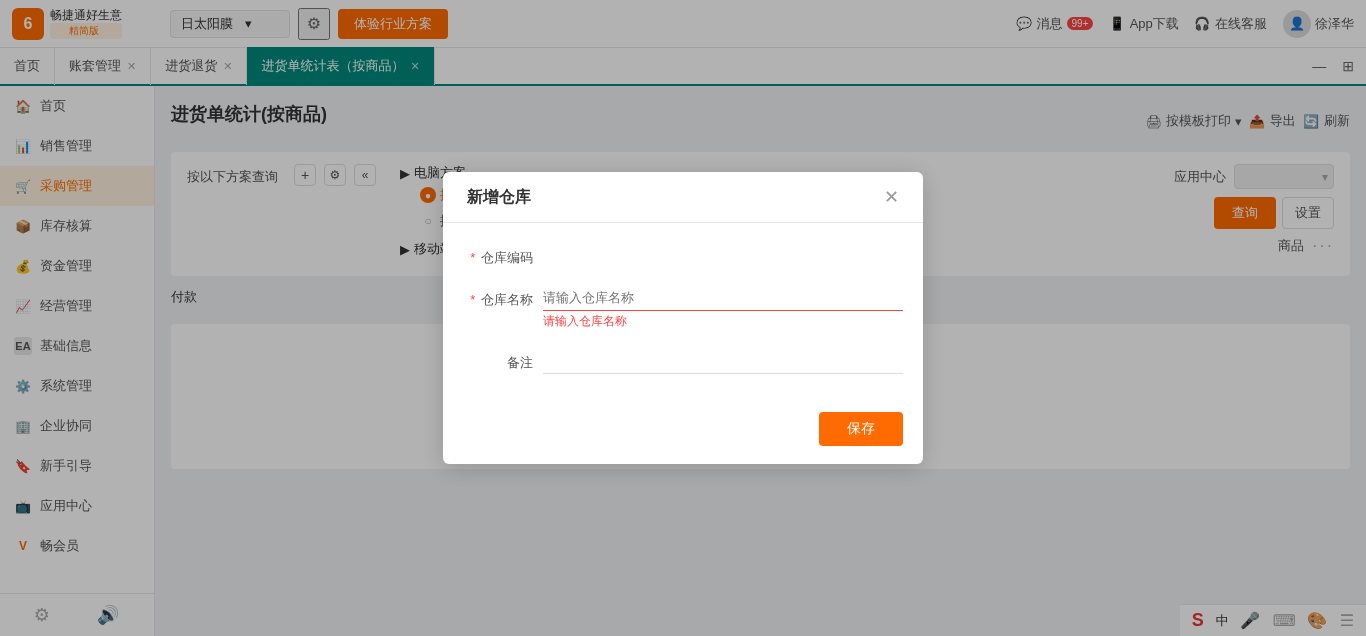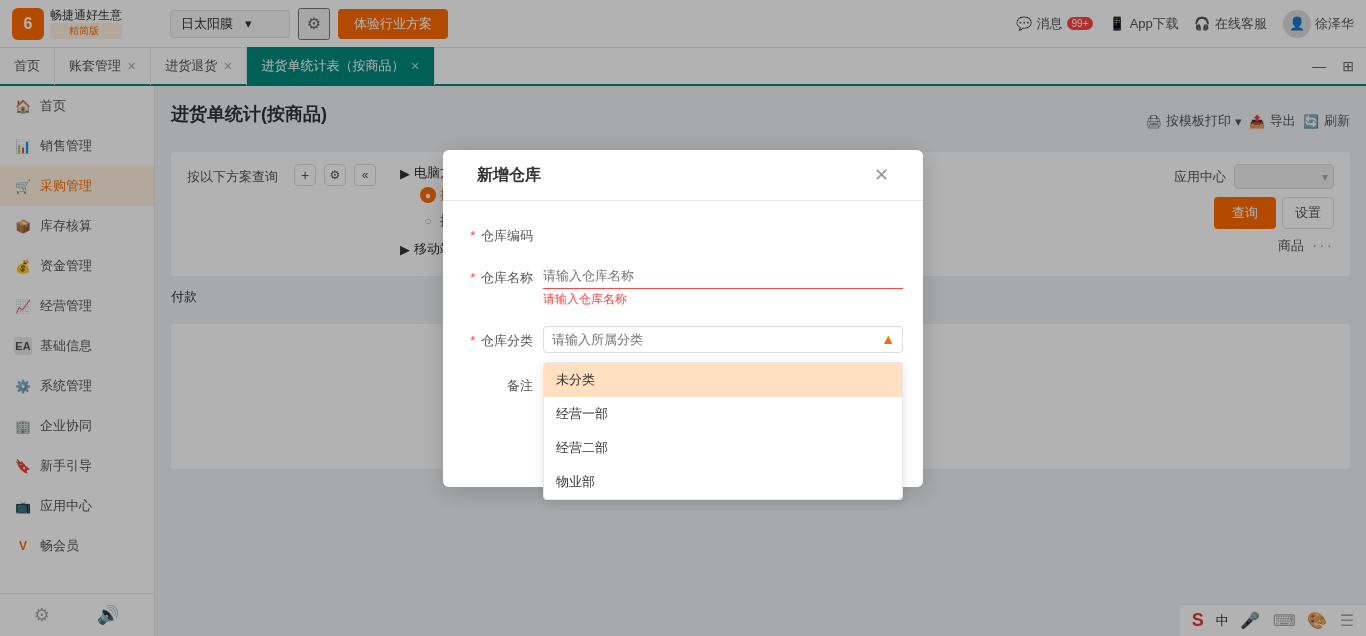--- a/index.html
+++ b/index.html
@@ -109,22 +109,22 @@
       background: rgba(0,0,0,0.3); z-index: 100;
       display: flex; align-items: center; justify-content: center;
     }
 
     
     .modal {
       background: #fff; border-radius: 6px; width: 480px;
       box-shadow: 0 4px 24px rgba(0,0,0,0.18); z-index: 101; overflow: visible;
     }
     .modal-header {
-      display: flex; align-items: flex-end; justify-content: space-between;
-      padding: 14px 34px; border-bottom: 1px solid #e8e8e8;
+      display: flex; align-items: center; justify-content: space-between;
+      padding: 14px 24px; border-bottom: 1px solid #e8e8e8;
     }
     .modal-title { font-size: 16px; font-weight: bold; color: #333; }
     .modal-close { cursor: pointer; color: #999; font-size: 18px; background: none; border: none; }
     .modal-body { padding: 20px 20px 10px 20px; }
     .form-row { display: flex; align-items: flex-start; margin-bottom: 18px; gap: 0; }
     .form-label { width: 80px; text-align: right; padding-right: 10px; color: #555; font-size: 13px; padding-top: 6px; white-space: nowrap; }
     .form-label .required { color: #ff4444; margin-right: 2px; }
     .form-control-wrap { flex: 1; position: relative; }
     .form-input {
       width: 100%; border: none; border-bottom: 1px solid #ddd;
@@ -397,39 +397,20 @@
         <div class="form-label">
           <span class="required">*</span>
           <span>仓库名称</span>
         </div>
         <div class="form-control-wrap">
           <input type="text" class="form-input error-border" placeholder="请输入仓库名称" style="">
           <div class="error-msg">请输入仓库名称</div>
         </div>
       </div>
 
-      <div class="form-row" style="position:relative;">
-        <div class="form-label">
-          <span class="required">*</span>
-          <span>仓库分类</span>
-        </div>
-        <div class="form-control-wrap">
-          <div class="form-select-wrap">
-            <input type="text" class="form-select-input" placeholder="请输入所属分类" style="">
-            <span class="select-arrow">▲</span>
-          </div>
-
-          <div class="dropdown-list">
-            <div class="dropdown-item highlighted">未分类</div>
-            <div class="dropdown-item">经营一部</div>
-            <div class="dropdown-item">经营二部</div>
-            <div class="dropdown-item">物业部</div>
-          </div>
-        </div>
-      </div>
 
       <div class="form-row">
         <div class="form-label">备注</div>
         <div class="form-control-wrap">
           <input type="text" class="form-input" placeholder="" style="">
         </div>
       </div>
 
     </div>
     <div class="modal-footer">

